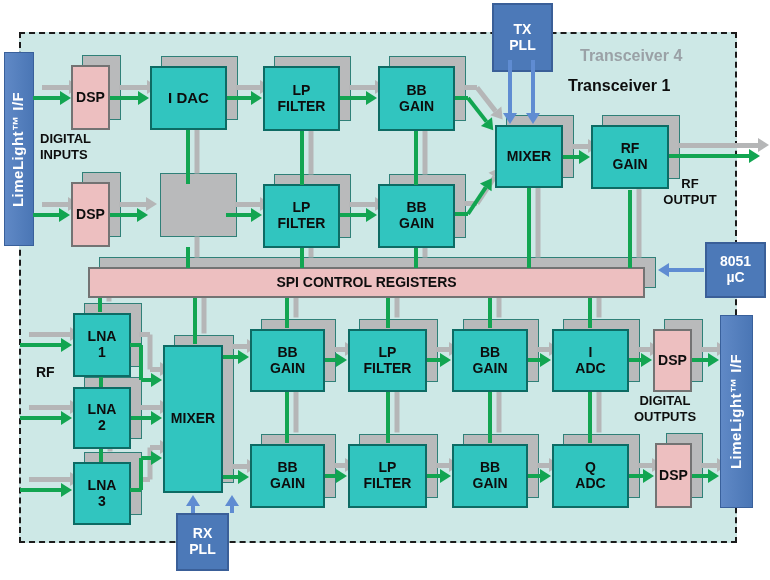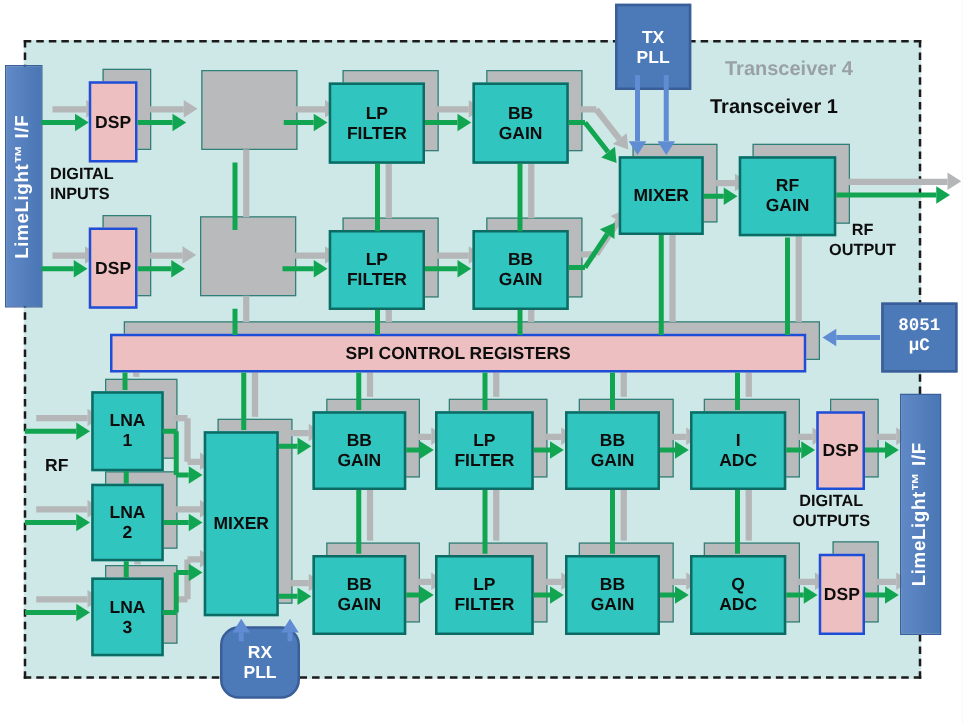--- a/index.html
+++ b/index.html
@@ -5,21 +5,21 @@
   html,body{margin:0;padding:0;background:#ffffff;}
   #canvas{position:relative;width:770px;height:580px;background:#ffffff;overflow:hidden;
           font-family:"Liberation Sans","DejaVu Sans",sans-serif;}
   #panel{position:absolute;left:19px;top:32px;width:718px;height:511px;
          background:#cde8e6;border:2px dashed #1b1b1b;box-sizing:border-box;}
   .layer{position:absolute;left:0;top:0;width:770px;height:580px;pointer-events:none;}
   .box{position:absolute;display:flex;align-items:center;justify-content:center;
        text-align:center;font-weight:bold;white-space:pre-line;box-sizing:border-box;
        line-height:1.12;color:#0d0d0d;}
   .teal{background:#31c5bf;border:2px solid #0d6b64;}
-  .pink{background:#edbfc0;border:2px solid #1d4ed8;}
+  .pink{background:#edbfc0;border:2px solid #737373;}
   .blue{background:#4c79b8;border:2px solid #3a5f98;color:#ffffff;}
   .vbar{background:linear-gradient(90deg,#6089c6,#4a76b5);border:1px solid #39609b;color:#ffffff;}
   .vbar span{transform:rotate(-90deg);white-space:nowrap;font-weight:bold;letter-spacing:.5px;}
   .sbox{position:absolute;background:#b9babb;border:1px solid #2f8078;box-sizing:border-box;}
   .line{position:absolute;transform-origin:0 50%;}
   .ah{position:absolute;top:50%;width:0;height:0;}
   .lbl{position:absolute;font-weight:bold;white-space:pre-line;line-height:1.25;color:#0d0d0d;}
 </style>
 </head>
 <body>
@@ -170,26 +170,27 @@
       <div class="line" style="left: 599px; top: 284.5px; width: 30px; height: 5px; background: rgb(181, 182, 183); transform: rotate(1.5708rad);"></div>
       <div class="line" style="left: 599px; top: 378.5px; width: 51px; height: 5px; background: rgb(181, 182, 183); transform: rotate(1.5708rad);"></div>
       <div class="line" style="left: 110px; top: 363.5px; width: 10px; height: 5px; background: rgb(181, 182, 183); transform: rotate(1.5708rad);"></div>
       <div class="line" style="left: 110px; top: 435.5px; width: 13px; height: 5px; background: rgb(181, 182, 183); transform: rotate(1.5708rad);"></div>
     </div>
   <div class="layer" id="layer-boxes">
       <div class="box vbar" style="left: 4px; top: 52px; width: 30px; height: 194px; font-size: 15px;"><span style="font-size: 15px;">LimeLight™  I/F</span></div>
       <div class="box vbar" style="left: 720px; top: 315px; width: 33px; height: 193px; font-size: 15px;"><span style="font-size: 15px;">LimeLight™  I/F</span></div>
       <div class="box blue" style="left: 492px; top: 3px; width: 61px; height: 69px; font-size: 14px;">TX
 PLL</div>
-      <div class="box blue" style="left: 176px; top: 501px; width: 64px; height: 58px; font-size: 14px; border-radius: 15px;">RX
+      <div class="box blue" style="left: 176px; top: 513px; width: 53px; height: 58px; font-size: 14px;">RX
 PLL</div>
-      <div class="box blue" style="left: 705px; top: 242px; width: 61px; height: 56px; font-size: 14px; font-family: Liberation Mono, monospace;">8051
+      <div class="box blue" style="left: 705px; top: 242px; width: 61px; height: 56px; font-size: 14px;">8051
 µC</div>
       <div class="box pink" style="left: 71px; top: 65px; width: 39px; height: 65px; font-size: 14px;">DSP</div>
       <div class="box pink" style="left: 71px; top: 182px; width: 39px; height: 65px; font-size: 14px;">DSP</div>
+      <div class="box teal" style="left: 150px; top: 66px; width: 77px; height: 64px; font-size: 15px;">I DAC</div>
       <div class="box teal" style="left: 263px; top: 66px; width: 77px; height: 65px; font-size: 14px;">LP
 FILTER</div>
       <div class="box teal" style="left: 263px; top: 184px; width: 77px; height: 64px; font-size: 14px;">LP
 FILTER</div>
       <div class="box teal" style="left: 378px; top: 66px; width: 77px; height: 65px; font-size: 14px;">BB
 GAIN</div>
       <div class="box teal" style="left: 378px; top: 184px; width: 77px; height: 64px; font-size: 14px;">BB
 GAIN</div>
       <div class="box teal" style="left: 495px; top: 125px; width: 68px; height: 63px; font-size: 14px;">MIXER</div>
       <div class="box teal" style="left: 591px; top: 125px; width: 78px; height: 64px; font-size: 14px;">RF

